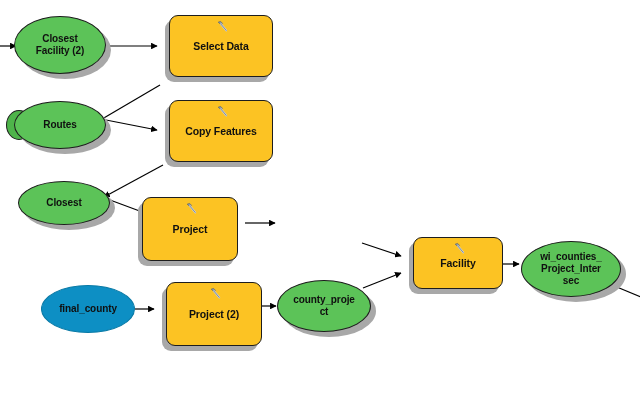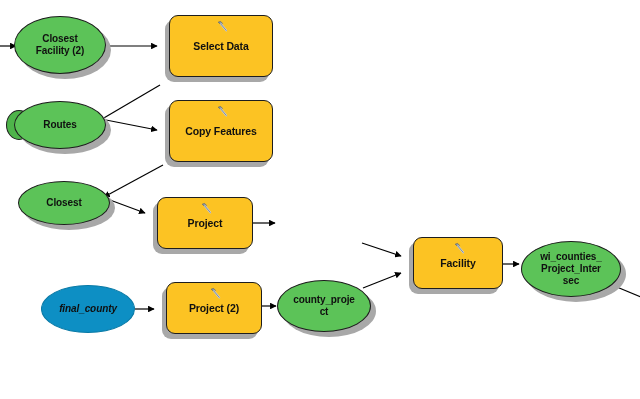--- a/index.html
+++ b/index.html
@@ -192,40 +192,40 @@
     </div>
   </div>
 
   <div class="node ellipse data-green" style="left:18px; top:181px; width:92px; height:44px;">
     <div class="shadow"></div>
     <div class="body">
       <span class="label">Closest</span>
     </div>
   </div>
 
-  <div class="node proc" style="left:148px; top:197px; width:96px; height:52px;">
+  <div class="node proc" style="left:133px; top:197px; width:96px; height:64px;">
     <div class="shadow"></div>
     <div class="body">
       <svg class="tool-icon" viewBox="0 0 16 16" xmlns="http://www.w3.org/2000/svg">
         <path d="M4.2 2.2 L6.6 1.4 L8.4 3.2 L7.4 5.0 Z" fill="#8e9aa8" stroke="#5a6470" stroke-width="0.7"></path>
         <path d="M7.0 4.2 L12.2 10.4" stroke="#c9cfd6" stroke-width="2.0" stroke-linecap="round"></path>
         <path d="M7.0 4.2 L12.2 10.4" stroke="#6d7682" stroke-width="0.7" stroke-linecap="round" fill="none"></path>
       </svg>
       <span class="label">Project</span>
     </div>
   </div>
 
 
-  <div class="node ellipse data-blue" style="left:41px; top:285px; width:94px; height:48px;font-style:italic;">
+  <div class="node ellipse data-blue" style="left:41px; top:285px; width:94px; height:48px;">
     <div class="body">
       <span class="label">final_county</span>
     </div>
   </div>
 
-  <div class="node proc" style="left:157px; top:282px; width:96px; height:52px;">
+  <div class="node proc" style="left:157px; top:282px; width:96px; height:64px;">
     <div class="shadow"></div>
     <div class="body">
       <svg class="tool-icon" viewBox="0 0 16 16" xmlns="http://www.w3.org/2000/svg">
         <path d="M4.2 2.2 L6.6 1.4 L8.4 3.2 L7.4 5.0 Z" fill="#8e9aa8" stroke="#5a6470" stroke-width="0.7"></path>
         <path d="M7.0 4.2 L12.2 10.4" stroke="#c9cfd6" stroke-width="2.0" stroke-linecap="round"></path>
         <path d="M7.0 4.2 L12.2 10.4" stroke="#6d7682" stroke-width="0.7" stroke-linecap="round" fill="none"></path>
       </svg>
       <span class="label">Project (2)</span>
     </div>
   </div>

